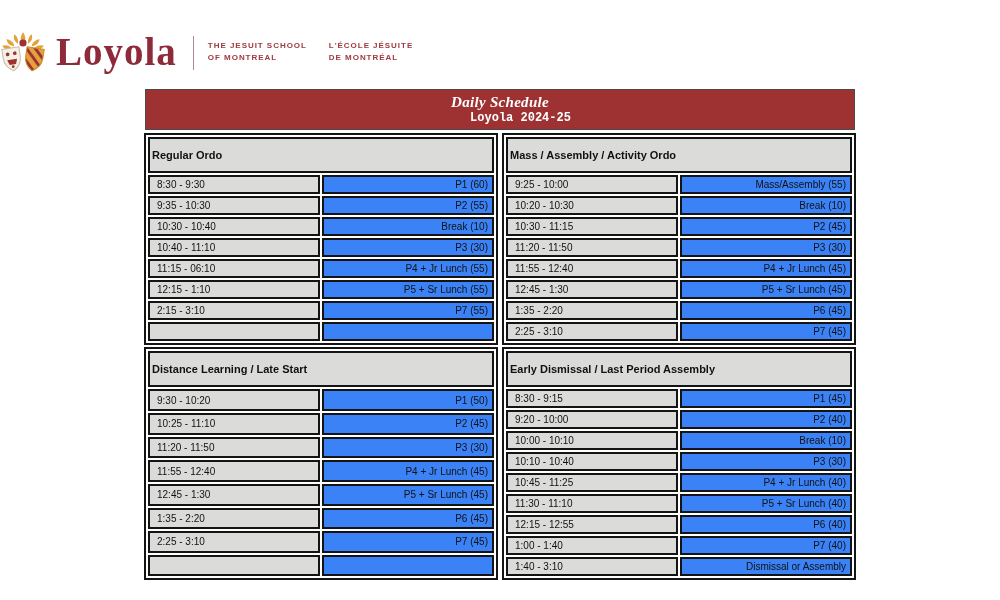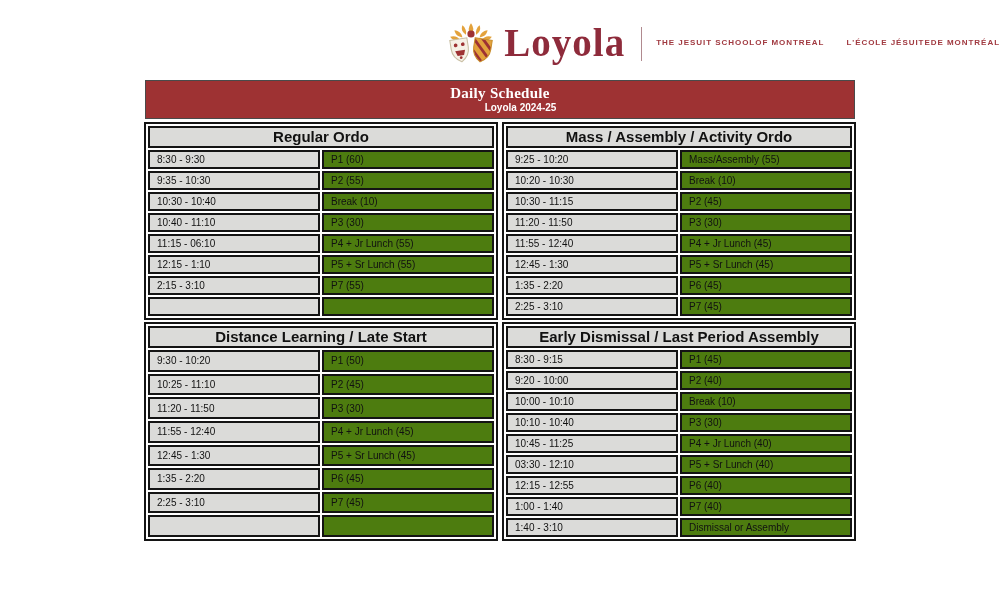--- a/index.html
+++ b/index.html
@@ -7,43 +7,43 @@
     position: relative;
     width: 1000px; height: 600px;
     background: #ffffff;
     overflow: hidden;
     font-family: "Liberation Sans", sans-serif;
   }
 
   
   .logo-row {
     display: flex;
-    justify-content: flex-end;
+    justify-content: flex-start;
     align-items: center;
-    padding-top: 19px;
+    padding-top: 28px;
     height: 50px;
   }
   .crest { display: inline-flex; margin-right: 10px; }
   .wordmark {
     font-family: "Liberation Serif", serif;
     font-size: 39px;
     font-weight: 600;
     color: #8E2B3B;
     letter-spacing: 1px;
     line-height: 1;
     padding-bottom: 4px;
   }
   .logo-divider {
     width: 1px; height: 34px;
     background: #b08a8f;
     margin: 0 14px 0 16px;
   }
   .taglines { display: flex; gap: 22px; padding-bottom: 2px; }
   .tag {
-    display: flex; flex-direction: row;
+    display: flex; flex-direction: column;
     font-size: 8px; font-weight: bold;
     letter-spacing: 0.12em;
     color: #A13A41;
     line-height: 1.45;
     white-space: nowrap;
   }
 
   
   .banner {
     width: 710px;
@@ -54,25 +54,26 @@
     padding: 3px 0 4px 0;
     box-sizing: border-box;
   }
   .banner-title {
     font-family: "Liberation Serif", serif;
     font-weight: bold;
     font-size: 15px;
     color: #ffffff;
     letter-spacing: 0.3px;
     line-height: 1.2;
+    font-style: italic;
   }
   .banner-subtitle {
-    font-family: Liberation Sans, sans-serif;
+    font-family: Liberation Mono, monospace;
     font-weight: bold;
-    font-size: 10px;
+    font-size: 12px;
     color: #ffffff;
     line-height: 1.2;
     margin-left: 41px;
   }
 
   
   .grid {
     width: 712px;
     margin: 3px auto 0 auto;
     display: grid;
@@ -84,43 +85,43 @@
     width: 100%;
     border: 2px solid #141414;
     border-collapse: separate;
     border-spacing: 2px;
     table-layout: fixed;
     background: #ffffff;
   }
   table.sched th {
     background: #DBDBD9;
     border: 2px solid #141414;
-    font-size: 15px;
+    font-size: 11px;
     font-weight: bold;
     color: #111;
-    text-align: center;
-    padding: 3px 2px;
+    text-align: left;
+    padding: 10px 2px;
     line-height: 12px;
   }
   table.sched td {
     border: 2px solid #141414;
     font-size: 10px;
     color: #111;
     padding: 2px 4px 2px 7px;
     line-height: 11px;
     height: 11px;
     white-space: nowrap;
     overflow: hidden;
   }
   td.time-cell {
     width: 76px;
     background: #DBDBD9;
     font-weight: normal;
   }
-  td.label-cell { background: #4d7c0f; }
+  td.label-cell { background: #3b82f6; text-align: right; }
   td.label-cell.bold { font-weight: normal; }
 </style>
 </head>
 <body>
 
 <div class="page">
 
   <header class="logo-row">
     <span class="crest">
       <svg viewBox="0 0 64 60" width="46" height="44" aria-hidden="true">
@@ -225,21 +226,21 @@
     </table>
 
     <table class="sched">
       <thead>
         <tr>
             <th colspan="2">Mass / Assembly / Activity Ordo</th>
           </tr>
       </thead>
       <tbody>
           <tr>
-            <td class="time-cell">9:25 - 10:20</td>
+            <td class="time-cell">9:25 - 10:00</td>
             <td class="label-cell">Mass/Assembly (55)</td>
           </tr>
           <tr>
             <td class="time-cell">10:20 - 10:30</td>
             <td class="label-cell">Break (10)</td>
           </tr>
           <tr>
             <td class="time-cell">10:30 - 11:15</td>
             <td class="label-cell">P2 (45)</td>
           </tr>
@@ -329,21 +330,21 @@
           </tr>
           <tr>
             <td class="time-cell">10:10 - 10:40</td>
             <td class="label-cell bold">P3 (30)</td>
           </tr>
           <tr>
             <td class="time-cell">10:45 - 11:25</td>
             <td class="label-cell bold">P4 + Jr Lunch (40)</td>
           </tr>
           <tr>
-            <td class="time-cell">03:30 - 12:10</td>
+            <td class="time-cell">11:30 - 11:10</td>
             <td class="label-cell bold">P5 + Sr Lunch (40)</td>
           </tr>
           <tr>
             <td class="time-cell">12:15 - 12:55</td>
             <td class="label-cell bold">P6 (40)</td>
           </tr>
           <tr>
             <td class="time-cell">1:00 - 1:40</td>
             <td class="label-cell bold">P7 (40)</td>
           </tr>

